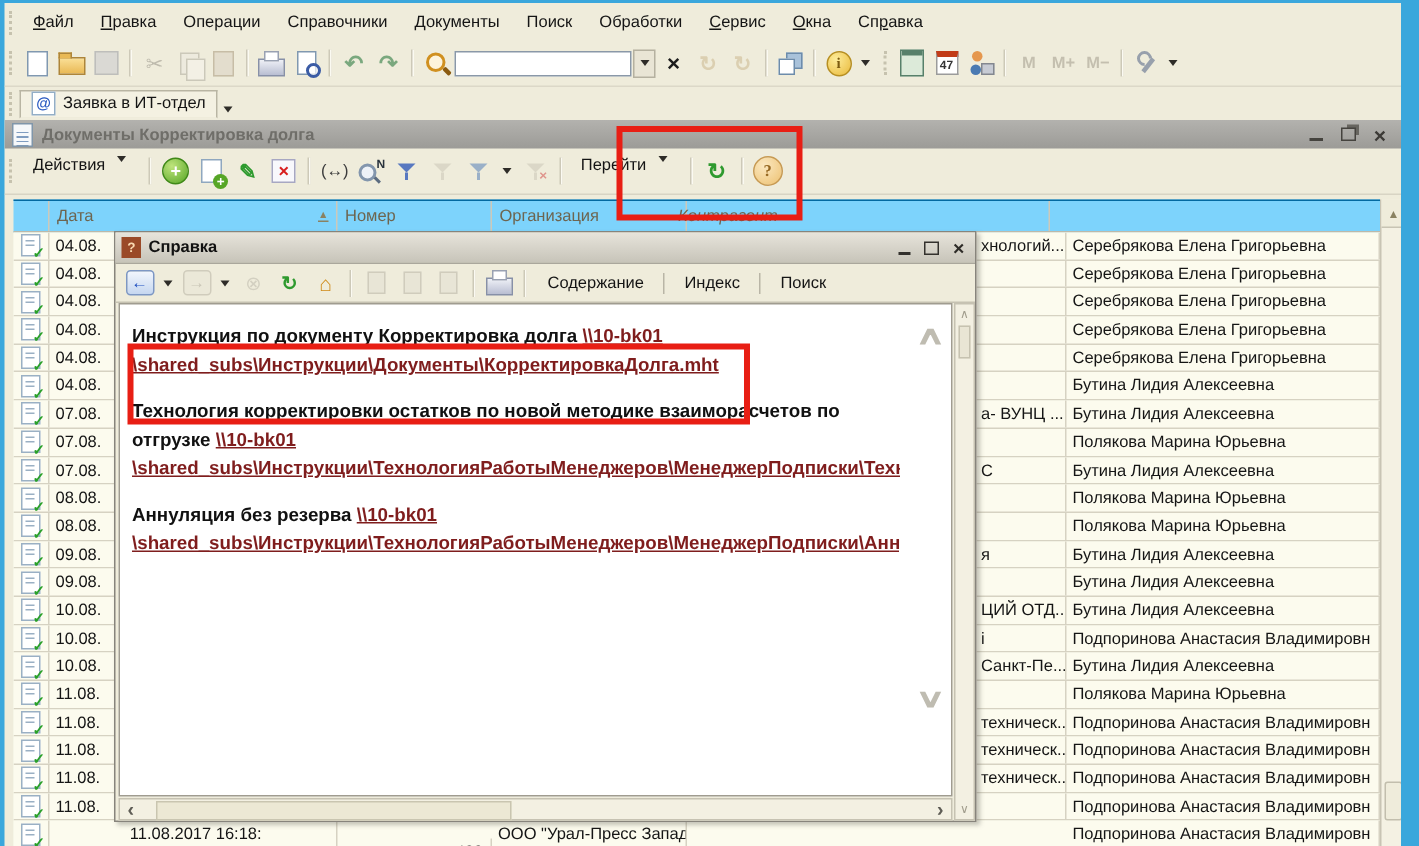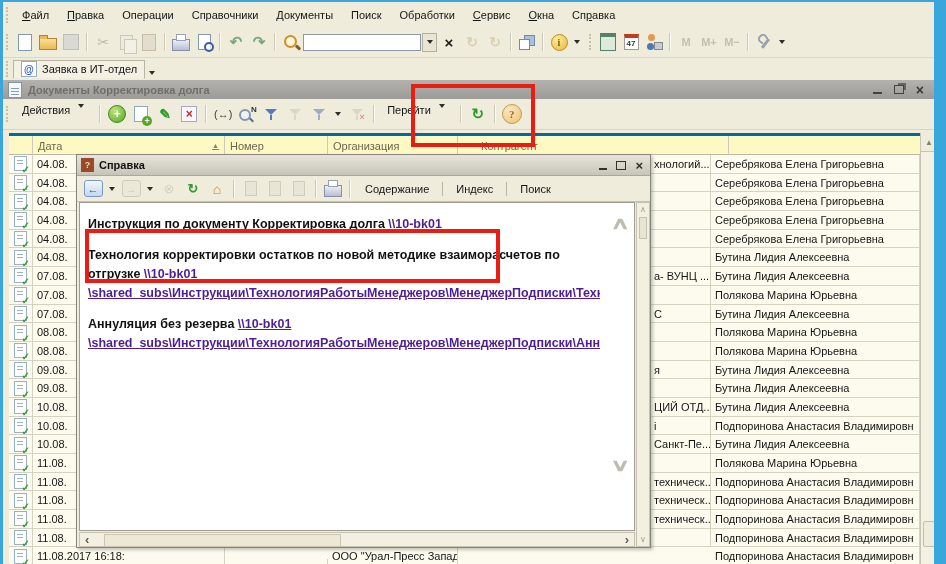--- a/index.html
+++ b/index.html
@@ -95,22 +95,22 @@
             display:flex;align-items:center;gap:6px;padding:0 10px 0 5px;box-sizing:border-box;}
   .dt-icon{width:12px;height:14px;background:#f6f8fa;border:1px solid #8096aa;
            background-image:repeating-linear-gradient(#f6f8fa 0 2px,#7f9cc0 2px 3px);background-size:8px 100%;background-position:2px 3px;background-repeat:no-repeat;}
   #doctitle .t{font-weight:bold;color:#6f6e69;flex:1;}
   .wbtns{display:flex;align-items:center;gap:12px;}
   .wmin{width:9px;height:2px;background:#45433e;margin-top:7px;}
   .wrest{width:8px;height:7px;border:1px solid #45433e;box-shadow:3px -3px 0 -1px #67655f;}
   .wclose{font-size:14px;font-weight:bold;color:#3c3a36;line-height:12px;}
   .wclose::before{content:"×";}
   
-  #thead{position:absolute;left:6px;top:131px;width:911px;height:22px;background:#fef9c3;
-         border-top:3px solid #0369a1;border-bottom:1px solid #bdb9a9;box-sizing:border-box;}
+  #thead{position:absolute;left:6px;top:131px;width:911px;height:22px;background:#7dd3fc;
+         border-top:1px solid #0369a1;border-bottom:1px solid #bdb9a9;box-sizing:border-box;}
   .th{position:absolute;top:0;height:20px;border-right:1px solid #cdc9ba;color:#6d6550;padding:4px 0 0 5px;box-sizing:border-box;}
   .sort{position:absolute;right:5px;top:6px;font-size:7px;color:#8a8262;line-height:7px;border-bottom:1px solid #8a8262;}
   .sort::before{content:"▲";}
   #rows{position:absolute;left:6px;top:153px;width:911px;height:411px;overflow:hidden;background:#fcfbee;}
   .trow{display:flex;height:18.7px;border-bottom:1px solid #d6d2c2;box-sizing:border-box;background:#fcfbee;}
   .td{border-right:1px solid #d6d2c2;overflow:hidden;white-space:nowrap;padding:3px 0 0 4px;box-sizing:border-box;position:relative;}
   .td.i{display:flex;align-items:center;justify-content:center;padding:0;}
   .td.n{text-align:right;padding-right:5px;}
   .frag{position:absolute;left:196px;top:3px;white-space:nowrap;}
   .dc{position:relative;width:11px;height:13px;background:#fff;border:1px solid #9ab0c4;}
@@ -142,21 +142,21 @@
   .i-stop{font-size:13px;color:#b9b5a8;}
   .i-hrefresh{font-size:13px;color:#2f9a2f;font-weight:bold;}
   .i-home{font-size:14px;color:#cf8a18;font-weight:bold;}
   .i-pgray{width:10px;height:13px;background:#e2dfd3;border:1px solid #b2ae9f;}
   .hbody{position:absolute;left:2px;top:47px;width:556px;height:329px;background:#fff;border:1px solid #a09c90;overflow:hidden;box-sizing:border-box;}
   .chev{position:absolute;right:8px;font-size:17px;color:#bfbcb1;font-weight:bold;transform:scaleX(1.6);}
   .chev.up{top:10px;}.chev.up::before{content:"∧";}
   .chev.down{top:252px;}.chev.down::before{content:"∨";}
   .hhead{color:#1818c8;font-weight:bold;font-size:17px;margin:6px 0 0 8px;line-height:22px;}
   .hentry{margin:12px 0 0 8px;width:512px;font-size:12.5px;line-height:19px;font-weight:bold;color:#111;}
-  .hentry a{color:#4c1d95;text-decoration:underline;font-weight:bold;}
+  .hentry a{color:#7f1d1d;text-decoration:underline;font-weight:bold;}
   .pathline{display:block;white-space:nowrap;overflow:hidden;width:512px;}
   .hvscroll{position:absolute;left:559px;top:47px;width:14px;height:345px;background:#f3f0e2;border:1px solid #c6c2b2;
             box-sizing:border-box;display:flex;flex-direction:column;justify-content:space-between;align-items:center;padding:2px 0;}
   .hvs-a{font-size:8px;color:#a19d8d;}
   .hvs-a.u::before{content:"∧";} .hvs-a.d::before{content:"∨";}
   .hvs-thumb{position:absolute;left:2px;right:2px;top:14px;height:20px;background:#e9e5d4;border:1px solid #c6c2b0;}
   .hhscroll{position:absolute;left:2px;top:377px;width:556px;height:15px;background:#f3f0e2;border:1px solid #c6c2b2;box-sizing:border-box;}
   .hhs-a{position:absolute;top:0;font-size:13px;font-weight:bold;color:#5e5c55;line-height:13px;}
   .hhs-a.l{left:5px;} .hhs-a.l::before{content:"‹";}
   .hhs-a.r{right:5px;} .hhs-a.r::before{content:"›";}
@@ -339,21 +339,21 @@
       <span class="tbtn">
         <span class="i-help">?</span>
       </span>
     </div>
 
   <div id="thead">
       <span class="th" style="left: 0px; width: 24px;"></span>
       <span class="th" style="left: 24px; width: 192px;">Дата<span class="sort"></span></span>
       <span class="th" style="left: 216px; width: 103px;">Номер</span>
       <span class="th" style="left: 319px; width: 130px;">Организация</span>
-      <span class="th" style="left: 467px; width: 253px;">Контрагент</span>
+      <span class="th" style="left: 438px; width: 253px; font-style: italic;">Контрагент</span>
       <span class="th" style="left: 702px; width: 209px; margin-top: 33px;">Автор</span>
     </div>
   <div id="rows">
       <div class="trow">
         <span class="td i" style="width: 24px;">
           <span class="dc"></span>
         </span>
         <span class="td" style="width: 192px;">04.08.</span>
         <span class="td n" style="width: 103px;"></span>
         <span class="td" style="width: 130px;"></span>
@@ -577,21 +577,21 @@
         <span class="td" style="width: 192px;">11.08.</span>
         <span class="td n" style="width: 103px;"></span>
         <span class="td" style="width: 130px;"></span>
         <span class="td" style="width: 253px;"></span>
         <span class="td" style="width: 209px;">Подпоринова Анастасия Владимировн</span>
       </div>
       <div class="trow">
         <span class="td i" style="width: 24px;">
           <span class="dc"></span>
         </span>
-        <span class="td" style="width: 192px;">11.08.2017 16:18:</span>
+        <span class="td" style="width: 192px; text-align: center;">11.08.2017 16:18:</span>
         <span class="td n" style="width: 103px; margin-top: 12px;">489</span>
         <span class="td" style="width: 130px;">ООО "Урал-Пресс Запад"</span>
         <span class="td" style="width: 253px; margin-top: 37px;">ЦБС Петродворцового района (ЦРБ)</span>
         <span class="td" style="width: 209px;">Подпоринова Анастасия Владимировн</span>
       </div>
     </div>
 
   <div id="vscroll">
     <div class="vs-up"></div>
     <div class="vs-thumb"></div>
@@ -645,20 +645,21 @@
         <span class="htab"><span>Индекс</span></span>
         <span class="htsep"></span>
         <span class="htab"><span>Поиск</span></span>
       </div>
 
     <div class="hbody">
 
       <div class="hentry">
         <b>Инструкция по документу Корректировка долга</b>
         <a href="#">\\10-bk01</a>
+        <a href="#" class="pathline">\shared_subs\Инструкции\Документы\КорректировкаДолга.mht</a>
       </div>
 
       <div class="hentry">
         <b>Технология корректировки остатков по новой методике взаиморасчетов по отгрузке</b>
         <a href="#">\\10-bk01</a>
         <a href="#" class="pathline">\shared_subs\Инструкции\ТехнологияРаботыМенеджеров\МенеджерПодписки\Технолог</a>
       </div>
 
       <div class="hentry">
         <b>Аннуляция без резерва</b>

